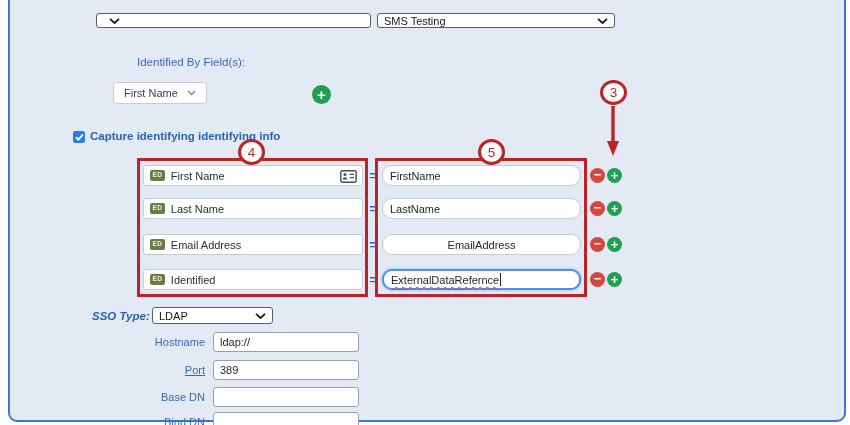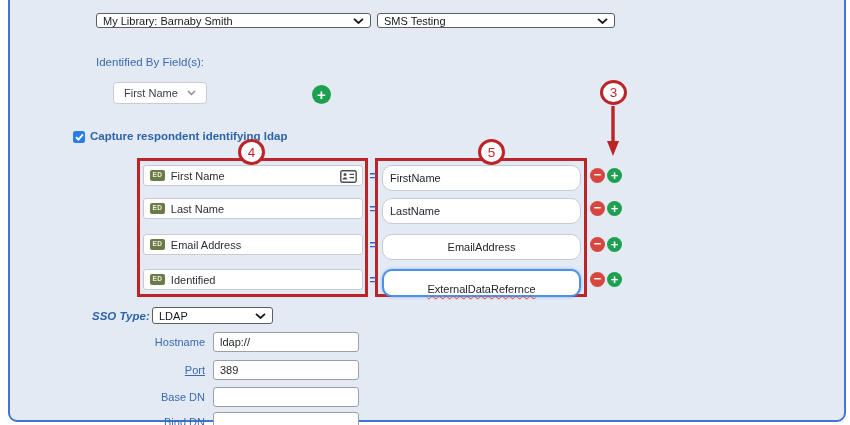--- a/index.html
+++ b/index.html
@@ -38,21 +38,21 @@
     background: #fff;
     border: 1px solid #c6cbd4;
     border-radius: 4px;
     display: flex; align-items: center;
     padding: 0 10px;
     font-size: 11px; color: #3c4047;
     z-index: 2;
   }
   .custom-select .chev { margin-left: 9px; }
 
-  .blue-label { color: #3a6ab0; font-size: 11.5px; z-index: 2; }
+  .blue-label { color: #3a6ab0; font-size: 11.5px; z-index: 2; margin-left: 41px; }
   .bold-blue  { color: #2d64a9; font-size: 11.5px; font-weight: 700; z-index: 2; }
 
   .round-btn {
     border-radius: 50%;
     color: #fff;
     display: flex; align-items: center; justify-content: center;
     font-weight: 700; line-height: 1;
     z-index: 6; cursor: pointer;
   }
   .plus-lg  { width: 19px; height: 19px; background: #1da150; font-size: 15px; padding-bottom: 1px; }
@@ -83,21 +83,21 @@
     display: flex; align-items: center; gap: 6px;
     padding: 0 6px;
     font-size: 11px; color: #2b2e33;
     z-index: 2;
   }
   .map-right {
     width: 199px; height: 21px;
     background: #fff;
     border: 1px solid #c6cbd4; border-radius: 10px;
     display: flex; align-items: center;
-    padding: 12px 7px;
+    padding: 4px 7px;
     font-size: 11px; color: #23262b;
     z-index: 2;
   }
   .map-right.focused {
     border: 2px solid #4d90e8;
     box-shadow: 0 0 3px rgba(77,144,232,0.65);
     z-index: 5;
   }
   .wavy {
     text-decoration-line: underline;
@@ -136,21 +136,20 @@
     font-family: inherit;
     z-index: 2;
   }
 </style>
 </head>
 <body>
 
 <div class="abs panel-bg"></div>
 
 <div class="abs nsel" style="left:96px; top:13px; width:275px;">
-  <span>My Library: Barnaby Smith</span>
   <svg class="chev" width="11" height="6" viewBox="0 0 11 6">
       <path d="M1 0.8l4.5 4.2L10 0.8" fill="none" stroke="#16181c" stroke-width="1.8"></path>
     </svg>
 </div>
 <div class="abs nsel" style="left:377px; top:13px; width:238px;">
   <span>SMS Testing</span>
   <svg class="chev" width="11" height="6" viewBox="0 0 11 6">
       <path d="M1 0.8l4.5 4.2L10 0.8" fill="none" stroke="#16181c" stroke-width="1.8"></path>
     </svg>
 </div>
@@ -170,21 +169,21 @@
 <svg class="abs" style="left:604px; top:106px; z-index:7;" width="18" height="52">
   <line x1="9" y1="0" x2="9" y2="36" stroke="#bb2528" stroke-width="3.4"></line>
   <polygon points="3,35 15,35 9,50" fill="#bb2528"></polygon>
 </svg>
 
 <div class="abs checkbox" style="left:73px; top:131px;">
   <svg width="9" height="8" viewBox="0 0 9 8">
       <path d="M1 4.2L3.4 6.6L8 1.3" stroke="#fff" stroke-width="1.8" fill="none"></path>
     </svg>
 </div>
-<div class="abs bold-blue" style="left:90px; top:130px;">Capture respondent identifying ldap</div>
+<div class="abs bold-blue" style="left:90px; top:130px;">Capture identifying identifying info</div>
 
 <div class="abs red-rect" style="left:137px; top:158px; width:231px; height:139px;"></div>
 <div class="abs red-rect" style="left:375px; top:158px; width:212px; height:139px;"></div>
 <div class="abs ann-circle" style="left:238px; top:139px; width:27px; height:26px;">
     <span>4</span>
   </div>
 <div class="abs ann-circle" style="left:478px; top:139px; width:27px; height:26px;">
     <span>5</span>
   </div>
 
@@ -228,21 +227,21 @@
   <span>EmailAddress</span>
 </div>
 <div class="abs round-btn btn-minus" style="left:590px; top:237px;">−</div>
 <div class="abs round-btn btn-plus" style="left:607px; top:237px;">+</div>
 
 <div class="abs map-left" style="left:143px; top:269px;">
   <span class="ed-badge">ED</span>
   <span>Identified</span>
 </div>
 <div class="abs equals" style="left:365px; top:273px;">=</div>
-<div class="abs map-right focused" style="left:382px; top:269px;flex-direction:column;">
+<div class="abs map-right focused" style="left:382px; top:269px;">
   <span class="wavy">ExternalDataRefernce</span>
     <span class="caret"></span>
 </div>
 <div class="abs round-btn btn-minus" style="left:590px; top:272px;">−</div>
 <div class="abs round-btn btn-plus" style="left:607px; top:272px;">+</div>
 
 <div class="abs bold-blue" style="left:92px; top:310px;font-style:italic;">SSO Type:</div>
 <div class="abs nsel" style="left:143px; top:307px; width:121px; height:17px;margin-left:9px;">
   <span>LDAP</span>
   <svg class="chev" width="11" height="6" viewBox="0 0 11 6">

